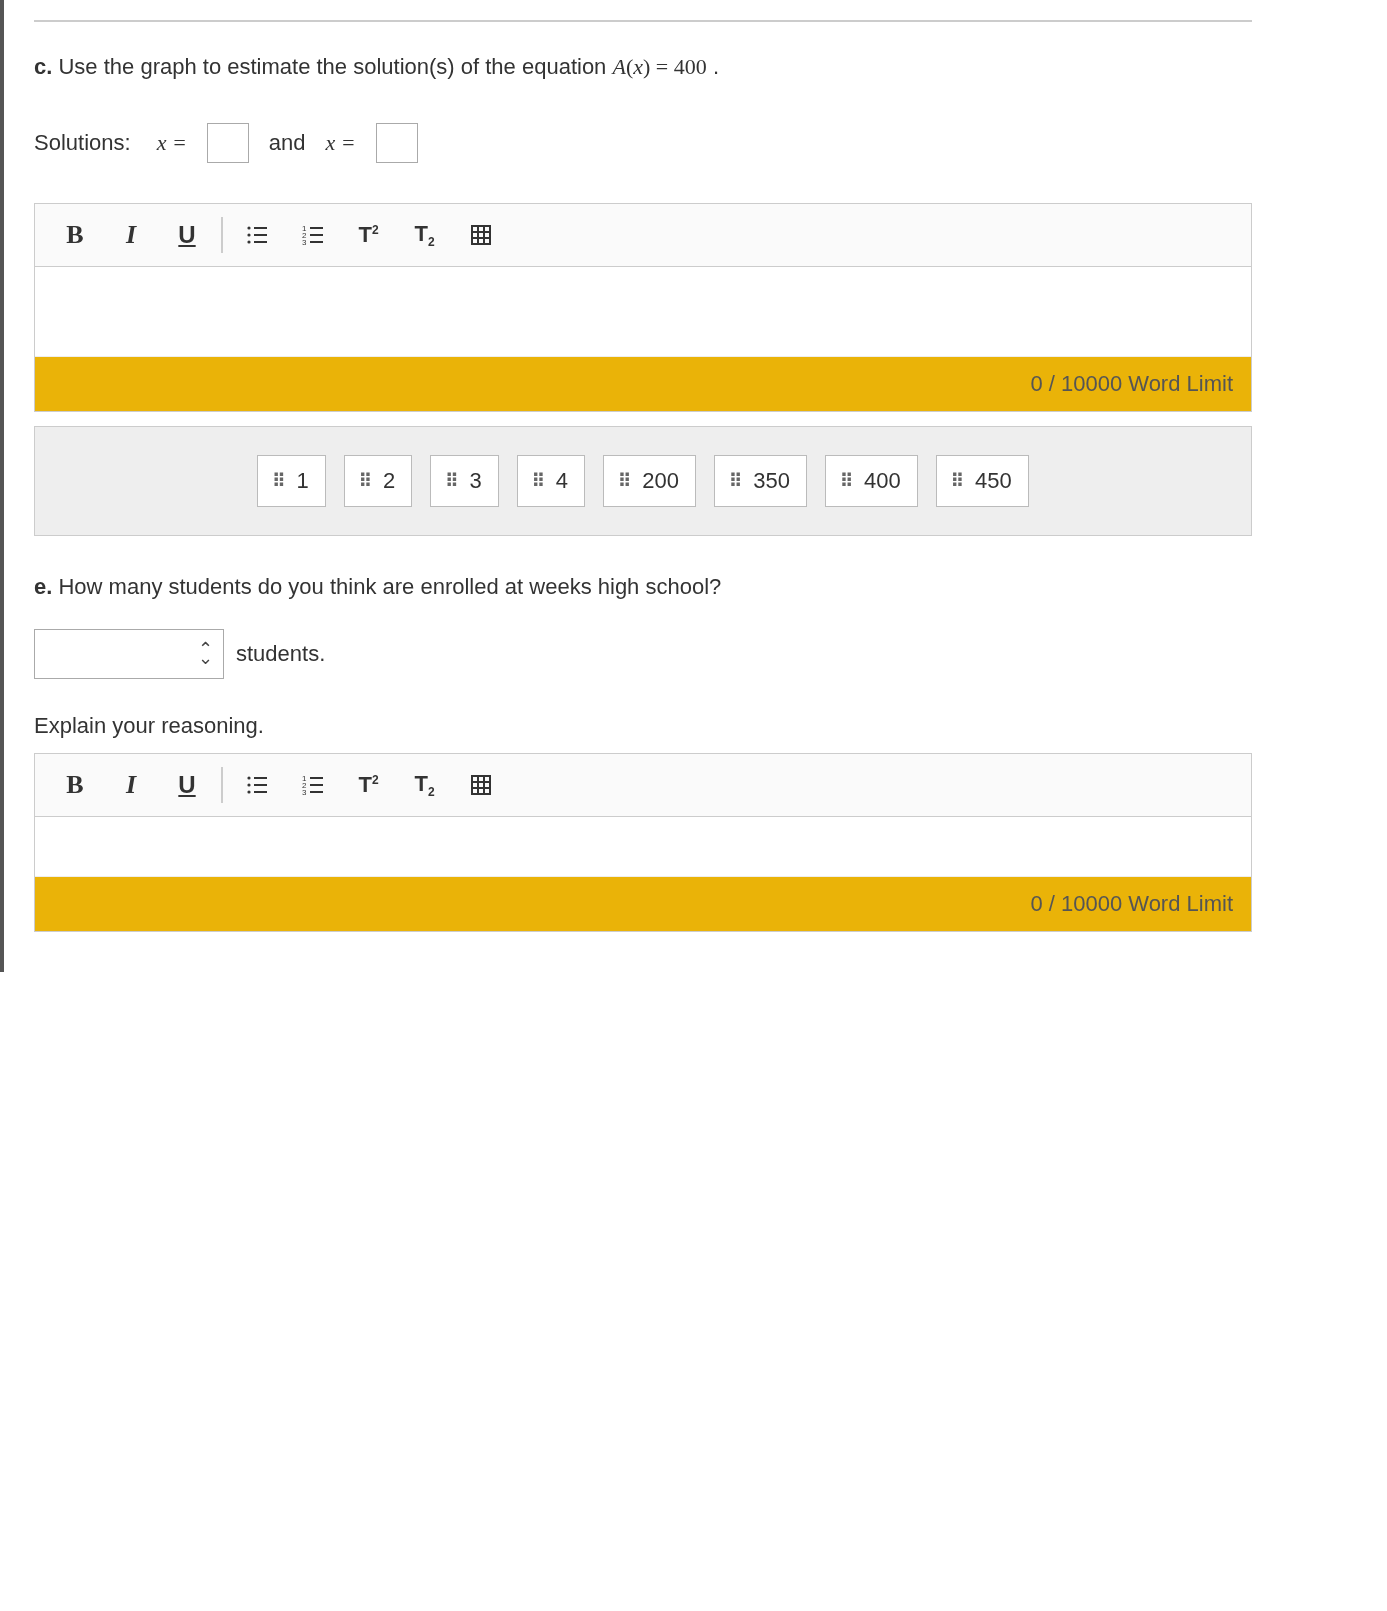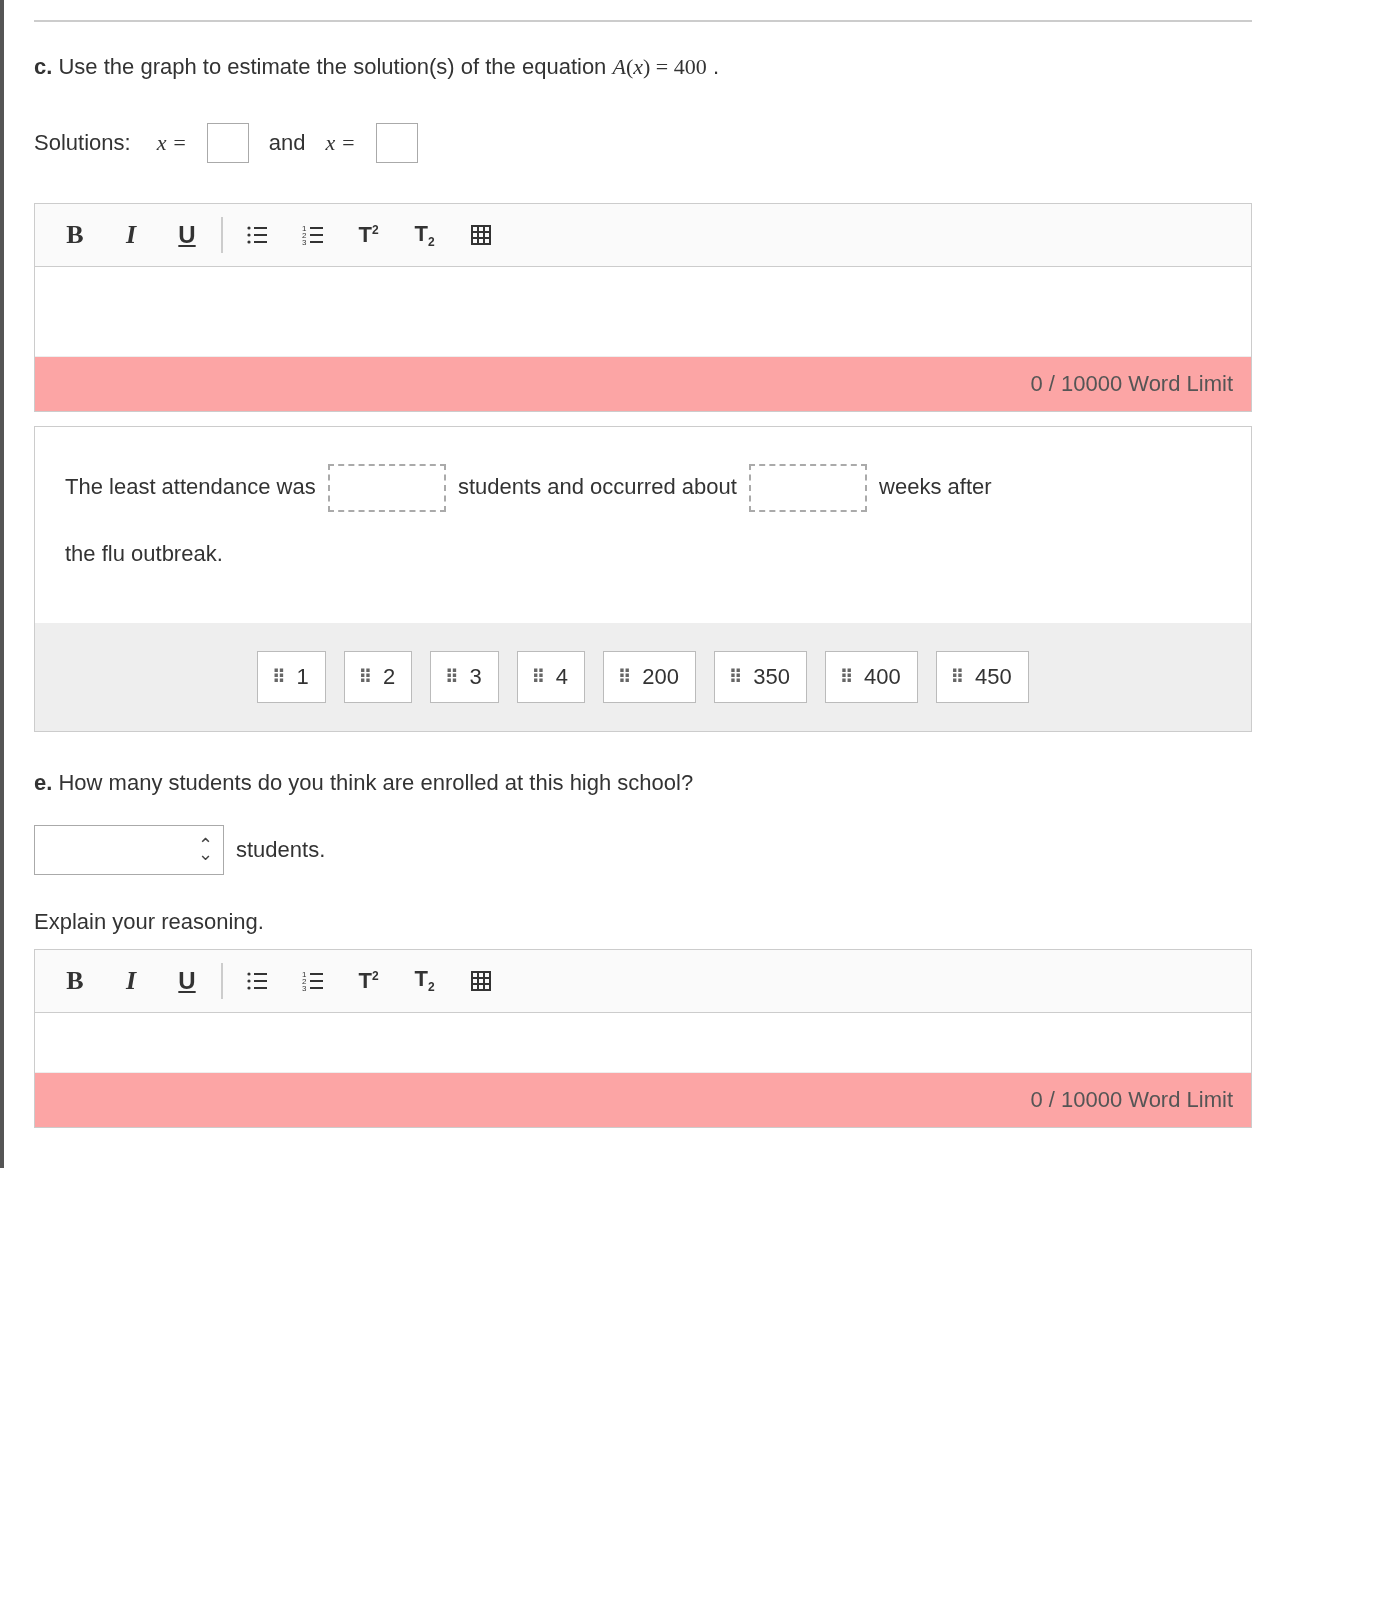--- a/index.html
+++ b/index.html
@@ -66,21 +66,21 @@
     background: #ccc;
     margin: 0 6px;
   }
   .editor-body {
     min-height: 90px;
     border-bottom: 1.5px solid #eee;
   }
   .editor-footer {
     text-align: right;
     padding: 14px 18px;
-    background: #fca5a5;
+    background: #eab308;
     font-size: 22px;
     color: #555;
   }
 
   
   .tb-bold { font-weight: 900; font-family: "Times New Roman", serif; font-size: 26px; }
   .tb-italic { font-style: italic; font-family: "Times New Roman", serif; font-weight: bold; font-size: 26px; }
   .tb-underline { text-decoration: underline; font-weight: 600; font-size: 24px; }
   .tb-sup { font-weight: 700; font-size: 22px; }
   .tb-sup sup { font-size: 12px; }
@@ -216,67 +216,58 @@
             <line x1="15" y1="3" x2="15" y2="21"></line>
           </svg>
       </div>
     </div>
     <div class="editor-body"></div>
     <div class="editor-footer">0 / 10000 Word Limit</div>
   </div>
 
 
   <div class="section-d-box">
-    <div class="dd-sentence">
-      <span>The least attendance was</span>
-      <span class="drop-slot"></span>
-      <span>students and occurred about</span>
-      <span class="drop-slot"></span>
-      <span>weeks after</span>
-      <div style="height:18px"></div>
-      <span>the flu outbreak.</span>
+    <div class="tile-tray">
+      <div class="tile">
+          <span class="grip">⠿</span>
+          <span>1</span>
+        </div>
+      <div class="tile">
+          <span class="grip">⠿</span>
+          <span>2</span>
+        </div>
+      <div class="tile">
+          <span class="grip">⠿</span>
+          <span>3</span>
+        </div>
+      <div class="tile">
+          <span class="grip">⠿</span>
+          <span>4</span>
+        </div>
+      <div class="tile">
+          <span class="grip">⠿</span>
+          <span>200</span>
+        </div>
+      <div class="tile">
+          <span class="grip">⠿</span>
+          <span>350</span>
+        </div>
+      <div class="tile">
+          <span class="grip">⠿</span>
+          <span>400</span>
+        </div>
+      <div class="tile">
+          <span class="grip">⠿</span>
+          <span>450</span>
+        </div>
     </div>
-    <div class="tile-tray">
-      <div class="tile">
-          <span class="grip">⠿</span>
-          <span>1</span>
-        </div>
-      <div class="tile">
-          <span class="grip">⠿</span>
-          <span>2</span>
-        </div>
-      <div class="tile">
-          <span class="grip">⠿</span>
-          <span>3</span>
-        </div>
-      <div class="tile">
-          <span class="grip">⠿</span>
-          <span>4</span>
-        </div>
-      <div class="tile">
-          <span class="grip">⠿</span>
-          <span>200</span>
-        </div>
-      <div class="tile">
-          <span class="grip">⠿</span>
-          <span>350</span>
-        </div>
-      <div class="tile">
-          <span class="grip">⠿</span>
-          <span>400</span>
-        </div>
-      <div class="tile">
-          <span class="grip">⠿</span>
-          <span>450</span>
-        </div>
-    </div>
   </div>
 
   <div class="qline" style="margin-top:34px; margin-bottom:10px">
-    <span class="bold-letter">e.</span><span> How many students do you think are enrolled at this high school?</span>
+    <span class="bold-letter">e.</span><span> How many students do you think are enrolled at weeks high school?</span>
   </div>
 
   <div class="num-input-wrap">
     <div class="num-input">
       <div>
         <div class="spinner">⌃</div>
         <div class="spinner">⌄</div>
       </div>
     </div>
     <span>students.</span>

